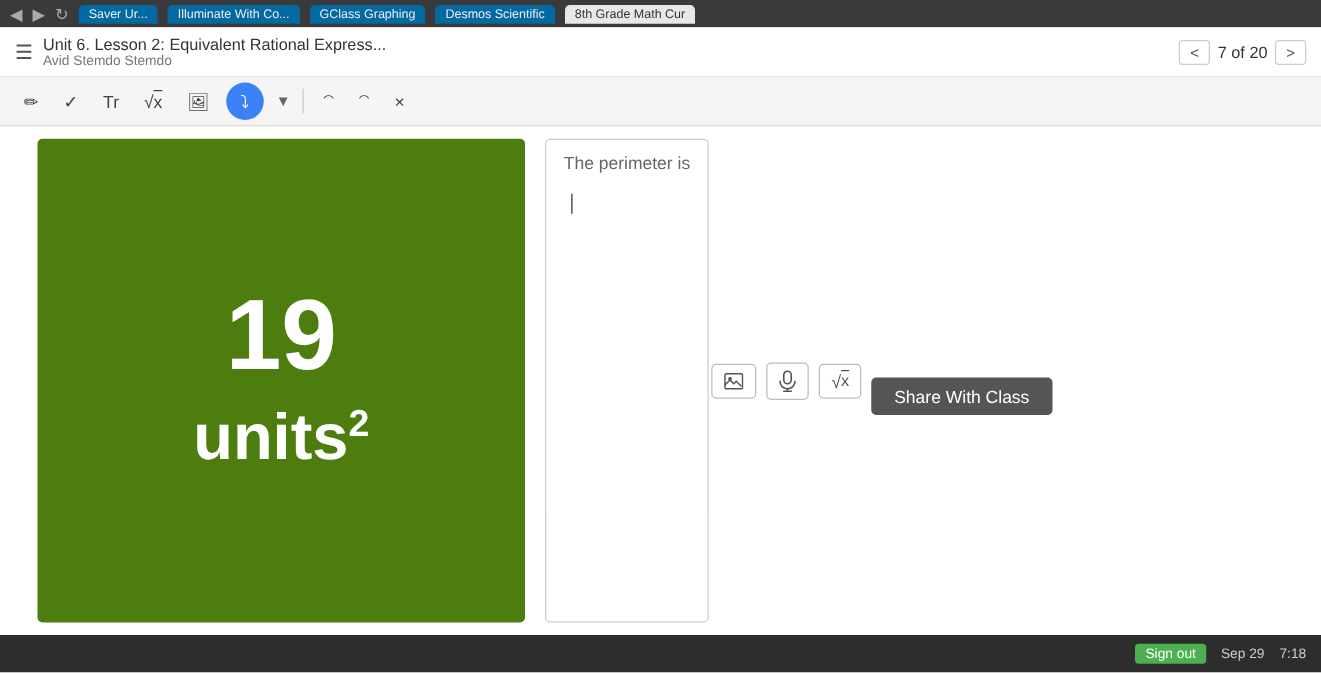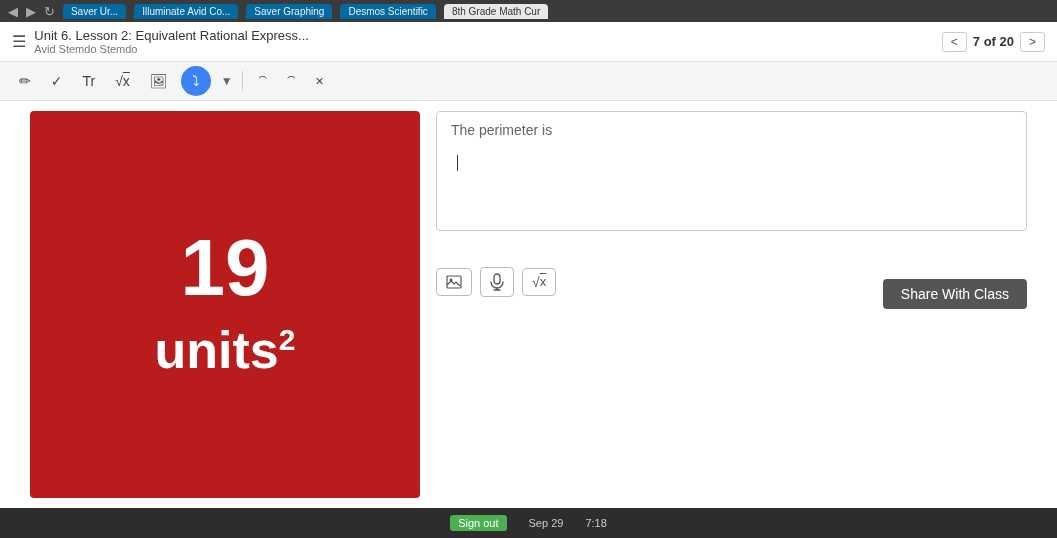--- a/index.html
+++ b/index.html
@@ -83,21 +83,21 @@
       border: 1px solid #ccc;
       border-radius: 3px;
       padding: 2px 8px;
       font-size: 12px;
       cursor: pointer;
       color: #555;
     }
     .page-indicator {
       font-size: 13px;
       color: #333;
-      font-weight: 700;
+      font-weight: 400;
     }
 
     
     .toolbar {
       background: #f5f5f5;
       border-bottom: 1px solid #ddd;
       padding: 4px 12px;
       display: flex;
       align-items: center;
       gap: 6px;
@@ -146,21 +146,21 @@
     
     .main-row {
       display: flex;
       flex: 1;
       padding: 0 30px;
       gap: 16px;
     }
 
     
     .square-visual {
-      background: #b91c1c;
+      background: #4d7c0f;
       width: 390px;
       min-height: 300px;
       border-radius: 4px;
       display: flex;
       flex-direction: column;
       align-items: center;
       justify-content: center;
       color: #fff;
       flex-shrink: 0;
     }
@@ -176,22 +176,22 @@
       margin-top: 11px;
     }
     .square-unit sup {
       font-size: 30px;
     }
 
     
     .answer-panel {
       flex: 1;
       display: flex;
-      flex-direction: column;
-      gap: 23px;
+      flex-direction: row;
+      gap: 2px;
     }
     .answer-box {
       border: 1px solid #ccc;
       border-radius: 4px;
       padding: 10px 14px;
       min-height: 120px;
       background: #fff;
       font-size: 14px;
       color: #555;
       position: relative;
@@ -237,23 +237,23 @@
       font-weight: 500;
       margin-top: 25px;
     }
 
     
     .taskbar {
       background: #2d2d2d;
       height: 30px;
       display: flex;
       align-items: center;
-      justify-content: center;
+      justify-content: flex-end;
       padding: 0 12px;
-      gap: 22px;
+      gap: 12px;
       font-size: 11px;
       color: #ccc;
     }
     .taskbar-btn {
       background: #4caf50;
       color: #fff;
       border: none;
       border-radius: 3px;
       padding: 2px 8px;
       font-size: 11px;
@@ -261,22 +261,22 @@
     }
   </style>
 </head>
 <body>
 
 <div class="browser-bar">
   <span class="nav-icon">◀</span>
   <span class="nav-icon">▶</span>
   <span class="nav-icon">↻</span>
   <div class="browser-tab">Saver Ur...</div>
-  <div class="browser-tab">Illuminate Avid Co...</div>
-  <div class="browser-tab">Saver Graphing</div>
+  <div class="browser-tab">Illuminate With Co...</div>
+  <div class="browser-tab">GClass Graphing</div>
   <div class="browser-tab">Desmos Scientific</div>
   <div class="browser-tab active">8th Grade Math Cur</div>
 </div>
 
 <div class="app-container">
 
   <div class="app-header">
     <span class="hamburger-icon">☰</span>
     <div>
       <div class="breadcrumb">Unit 6. Lesson 2: Equivalent Rational Express...</div>

